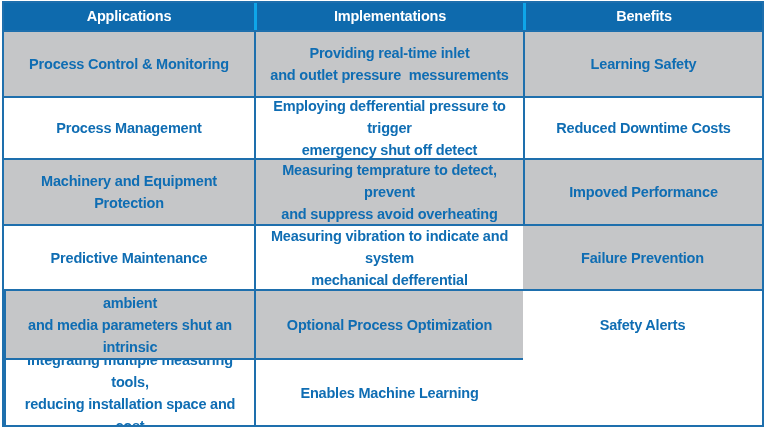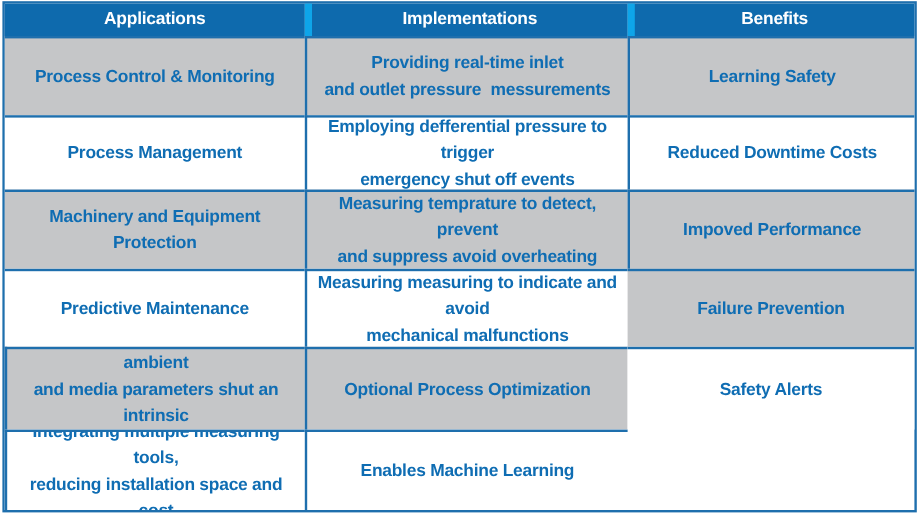--- a/index.html
+++ b/index.html
@@ -38,21 +38,21 @@
     line-height: 22px;
     padding: 0 8px;
     overflow: hidden;
   }
   .th {
     background: var(--header-bg);
     color: var(--header-text);
     font-size: 14.5px;
     line-height: 1;
   }
-  .th.c2, .th.c3 { border-left: 6px solid #0ea5e9; }
+  .th.c2, .th.c3 { border-left: 3px solid #0ea5e9; }
   .td {
     border-top: 2px solid var(--border);
     color: var(--text);
   }
   .td.c2, .td.c3 { border-left: 2px solid var(--border); }
   .row-gray  { background: var(--gray); }
   .row-white { background: var(--white-row); }
   .impl-line { white-space: pre-wrap; }
 </style>
 </head>
@@ -67,35 +67,35 @@
   <div class="cell td c1 row-gray">Process Control &amp; Monitoring</div>
   <div class="cell td c2 row-gray">
     <div class="impl-line">Providing real-time inlet</div>
     <div class="impl-line">and outlet pressure  messurements</div>
   </div>
   <div class="cell td c3 row-gray">Learning Safety</div>
 
   <div class="cell td c1 row-white">Process Management</div>
   <div class="cell td c2 row-white">
     <div class="impl-line">Employing defferential pressure to trigger</div>
-    <div class="impl-line">emergency shut off events</div>
+    <div class="impl-line">emergency shut off detect</div>
   </div>
   <div class="cell td c3 row-white">Reduced Downtime Costs</div>
 
   <div class="cell td c1 row-gray">Machinery and Equipment Protection</div>
   <div class="cell td c2 row-gray">
     <div class="impl-line">Measuring temprature to detect, prevent</div>
     <div class="impl-line">and suppress avoid overheating</div>
   </div>
   <div class="cell td c3 row-gray">Impoved Performance</div>
 
   <div class="cell td c1 row-white">Predictive Maintenance</div>
   <div class="cell td c2 row-white">
-    <div class="impl-line">Measuring measuring to indicate and avoid</div>
-    <div class="impl-line">mechanical malfunctions</div>
+    <div class="impl-line">Measuring vibration to indicate and system</div>
+    <div class="impl-line">mechanical defferential</div>
   </div>
 
   <div class="cell td c1 row-gray">Failure Prevention</div>
   <div class="cell td c2 row-gray">
     <div class="impl-line">Providing real time monitoring of ambient</div>
     <div class="impl-line">and media parameters shut an intrinsic</div>
     <div class="impl-line">safety environment</div>
   </div>
   <div class="cell td c3 row-gray">Optional Process Optimization</div>
 

